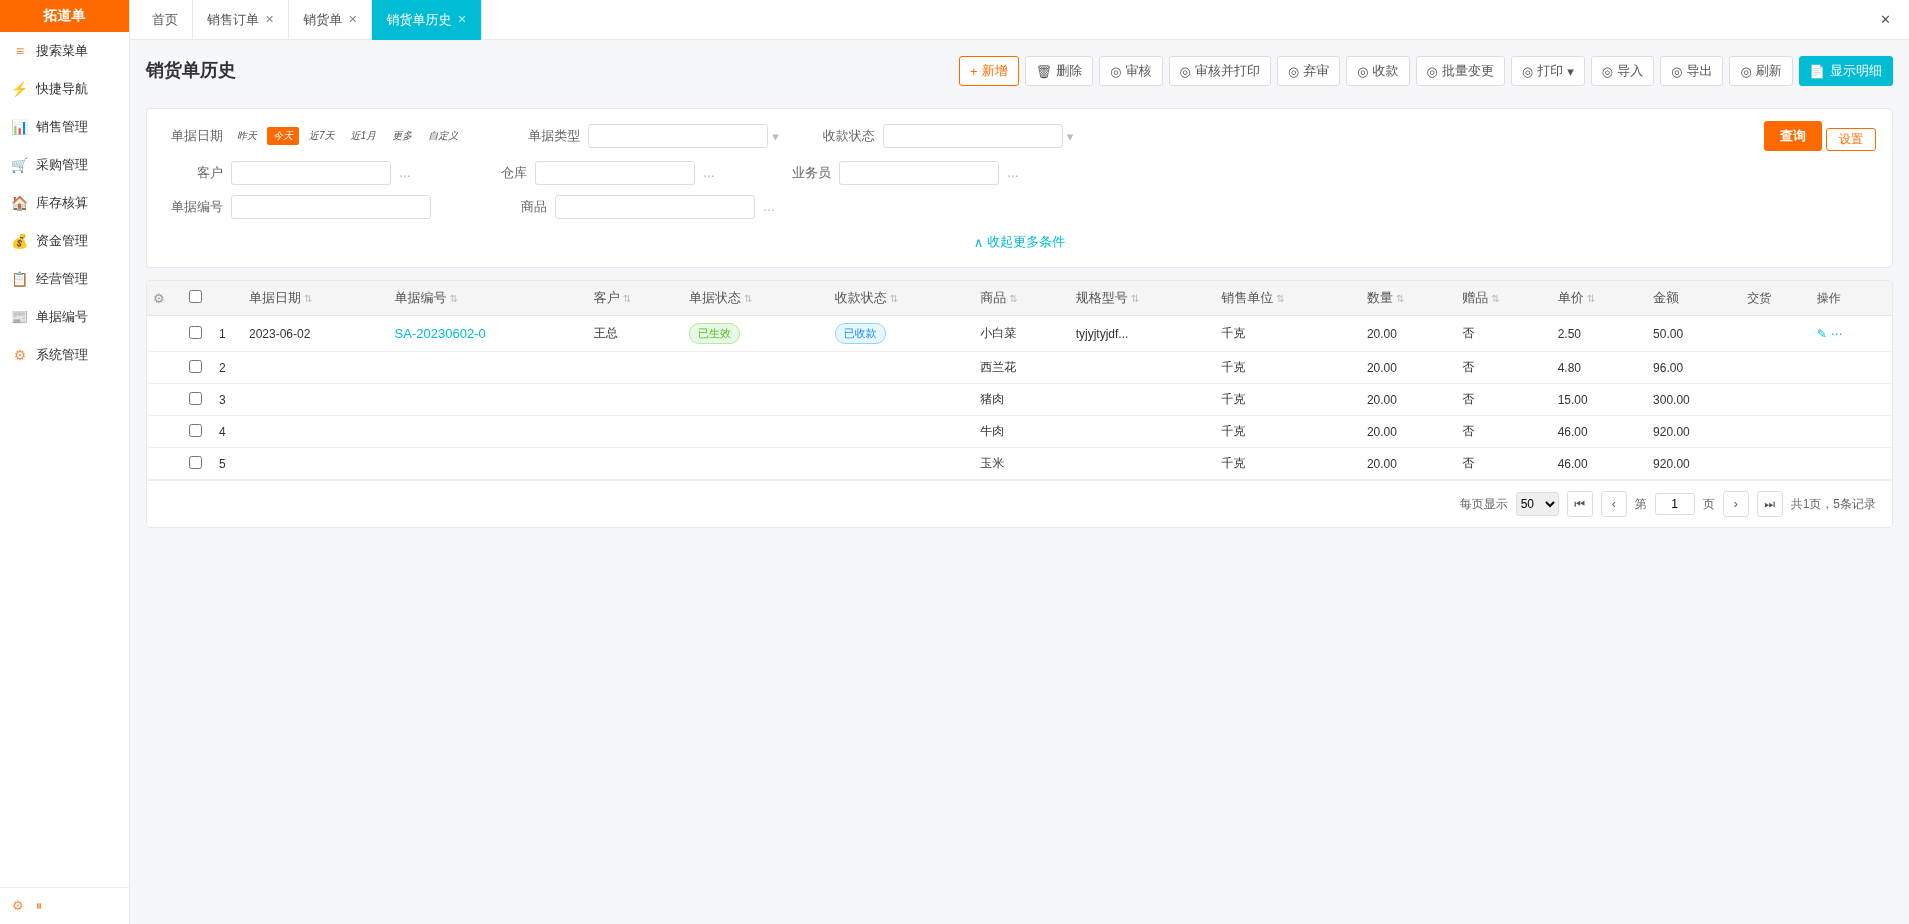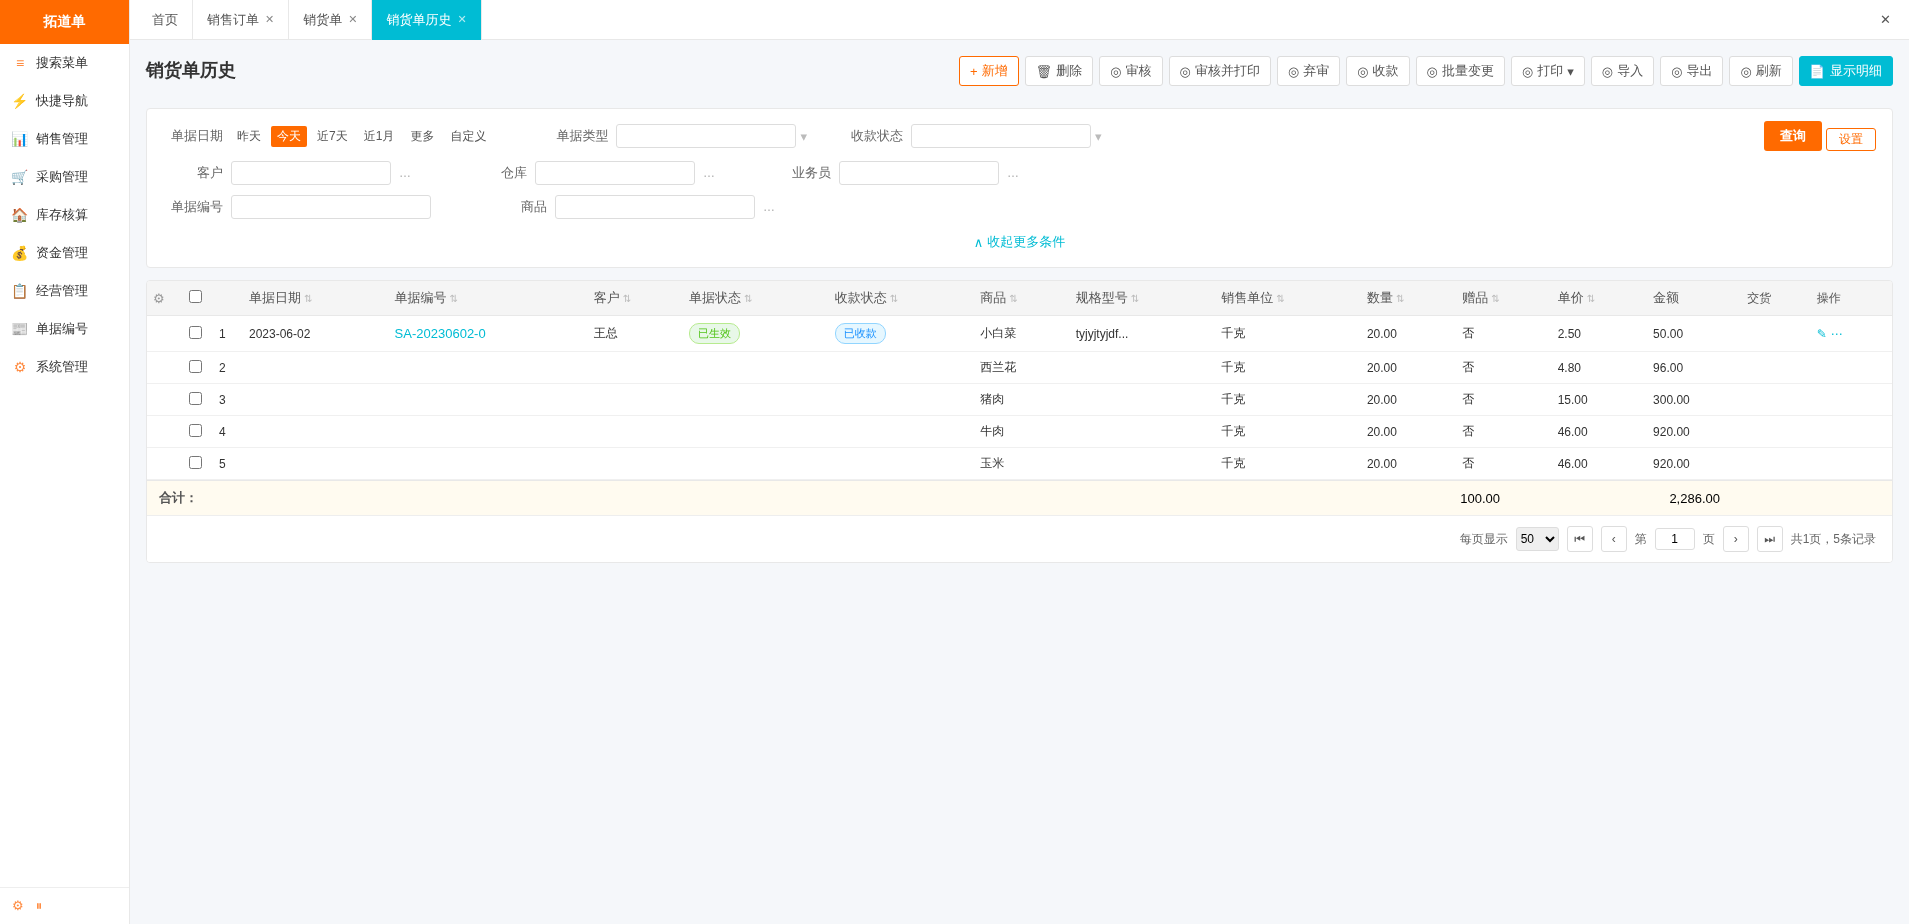--- a/index.html
+++ b/index.html
@@ -1,20 +1,20 @@
 <!DOCTYPE html>
 <html><head>
   <meta charset="utf-8">
   <style>
     * { box-sizing: border-box; margin: 0; padding: 0; font-family: 'Microsoft YaHei', Arial, sans-serif; font-size: 13px; }
     body { display: flex; height: 924px; overflow: hidden; background: #f5f5f5; }
 
     
     .sidebar { width: 130px; background: #fff; border-right: 1px solid #e8e8e8; display: flex; flex-direction: column; height: 100%; }
-    .sidebar-logo { height: 44px; background: #ff6a00; display: flex; align-items: center; justify-content: center; color: #fff; font-size: 14px; font-weight: bold; }
+    .sidebar-logo { height: 32px; background: #ff6a00; display: flex; align-items: center; justify-content: center; color: #fff; font-size: 14px; font-weight: bold; }
     .sidebar-item { display: flex; align-items: center; padding: 10px 12px; cursor: pointer; color: #333; gap: 8px; }
     .sidebar-item .icon { width: 16px; height: 16px; display: inline-flex; align-items: center; justify-content: center; color: #ff8c42; font-size: 14px; }
     .sidebar-item span { font-size: 13px; }
     .sidebar-bottom { margin-top: auto; padding: 10px 12px; display: flex; gap: 12px; border-top: 1px solid #eee; }
 
     
     .main { flex: 1; display: flex; flex-direction: column; overflow: hidden; }
 
     
     .tab-bar { display: flex; align-items: center; background: #fff; border-bottom: 1px solid #e8e8e8; height: 40px; padding: 12px 8px; gap: 0; }
@@ -36,21 +36,21 @@
 
     
     .filter-card { background: #fff; border: 1px solid #e8e8e8; border-radius: 4px; padding: 12px 16px; margin-bottom: 12px; }
     .filter-row { display: flex; align-items: center; gap: 16px; margin-bottom: 10px; flex-wrap: wrap; }
     .filter-row:last-child { margin-bottom: 0; }
     .filter-item { display: flex; align-items: center; gap: 8px; }
     .filter-label { color: #666; font-size: 13px; white-space: nowrap; min-width: 60px; text-align: right; }
     .filter-input { border: 1px solid #ddd; border-radius: 3px; padding: 4px 8px; font-size: 12px; width: 160px; color: #333; }
     .filter-select { border: 1px solid #ddd; border-radius: 3px; padding: 4px 8px; font-size: 12px; width: 160px; background: #fff; }
     .date-range { display: flex; align-items: center; gap: 4px; }
-    .date-tag { padding: 2px 6px; border-radius: 3px; cursor: pointer; font-size: 12px; color: #555; }
+    .date-tag { padding: 2px 6px; border-radius: 3px; cursor: pointer; font-size: 10px; color: #555; font-style: italic; }
     .date-tag.active { background: #ff6a00; color: #fff; border-radius: 2px; }
     .date-display { color: #666; font-size: 12px; margin-top: 2px; }
     .filter-ellipsis { color: #aaa; font-size: 12px; cursor: pointer; }
     .collapse-btn { display: flex; align-items: center; justify-content: center; gap: 4px; color: #00bcd4; font-size: 12px; cursor: pointer; padding: 4px; }
 
     
     .table-card { background: #fff; border: 1px solid #e8e8e8; border-radius: 4px; overflow: hidden; }
     table { width: 100%; border-collapse: collapse; }
     thead tr { background: #f5f5f5; }
     th { padding: 8px 6px; text-align: left; font-weight: normal; color: #555; font-size: 12px; border-bottom: 1px solid #e8e8e8; white-space: nowrap; }
@@ -452,29 +452,20 @@
       <td>20.00</td>
       <td>否</td>
       <td>46.00</td>
       <td>920.00</td>
       <td></td>
       <td></td>
     </tr>
           </tbody>
       </table>
 
-      <div class="summary-row">
-        <span class="summary-label">合计：</span>
-        <div style="flex:1; display:flex; align-items:center;">
-          <span style="flex:1;"></span>
-          <span style="min-width:200px; text-align:right; padding-right:80px;">100.00</span>
-          <span style="min-width:200px; text-align:right; padding-right:60px;">2,286.00</span>
-          <span style="min-width:100px;"></span>
-        </div>
-      </div>
 
       <div class="pagination">
         <span class="page-info">每页显示</span>
         <select class="page-select">
           <option>50</option>
           <option>10</option>
           <option>20</option>
           <option>100</option>
         </select>
         <button class="page-btn">⏮</button>

